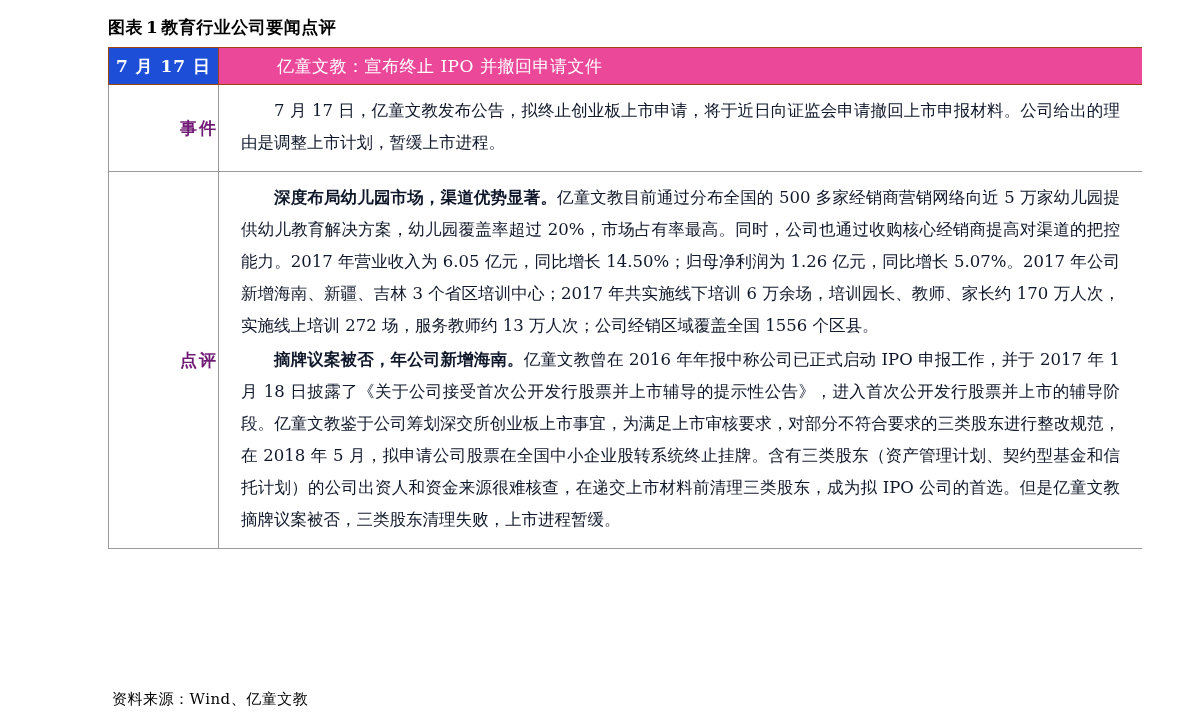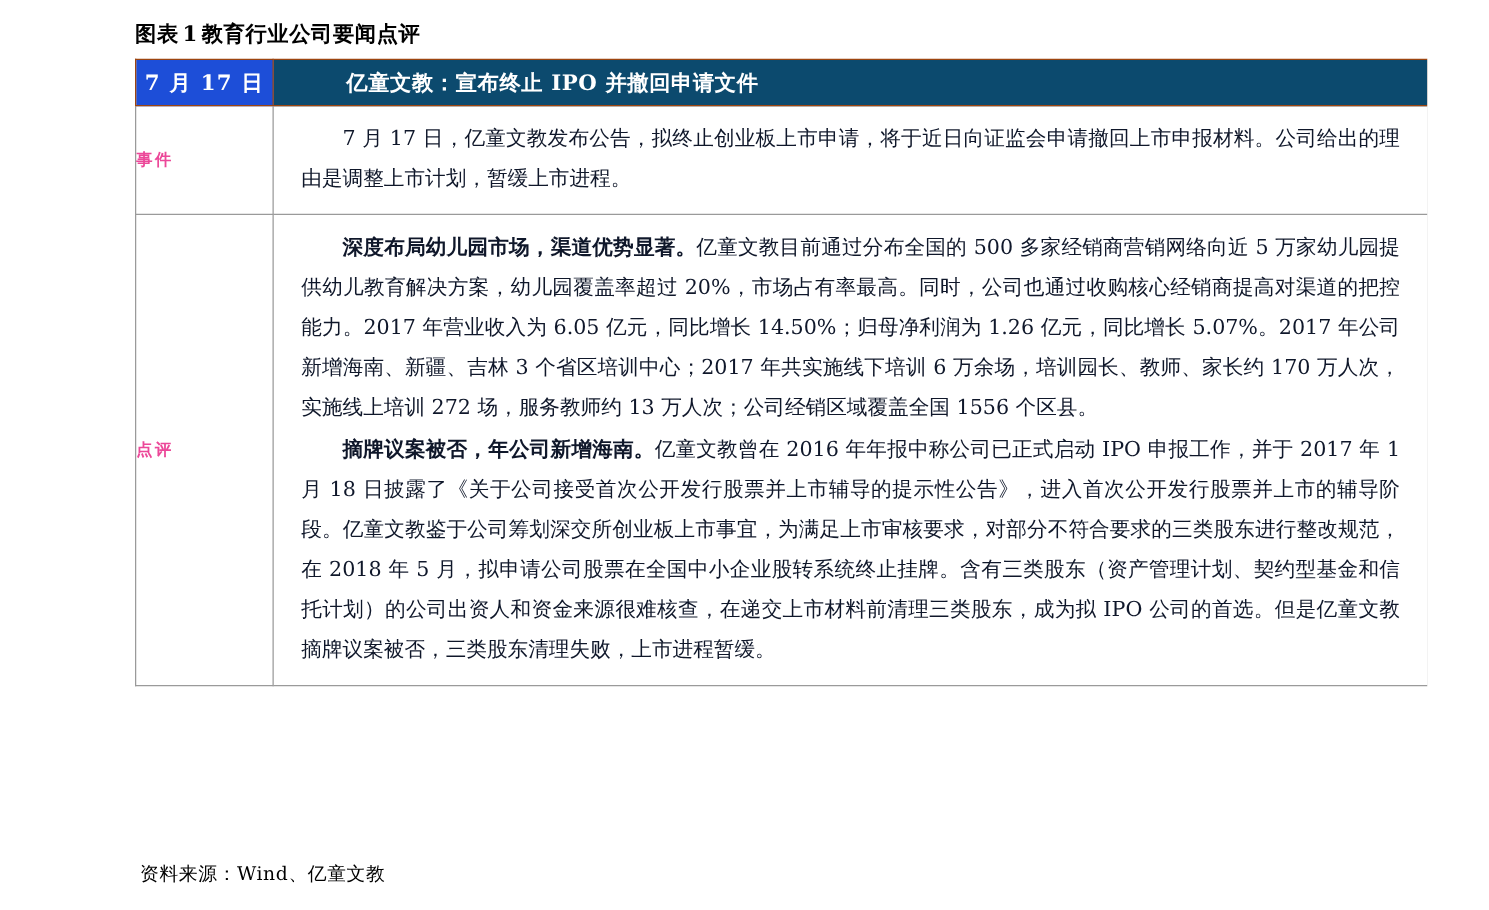--- a/index.html
+++ b/index.html
@@ -59,36 +59,36 @@
     background: #1d4ed8;
     color: #ffffff;
     font-size: 17px;
     font-weight: bold;
     text-align: center;
     height: 36px;
     letter-spacing: 1px;
     border-color: #9c4510 !important;
   }
   .hdr-title {
-    background: #0c4a6e;
+    background: #ec4899;
     color: #ffffff;
     font-size: 17px;
-    font-weight: bold;
+    font-weight: normal;
     height: 36px;
     padding-left: 58px !important;
     letter-spacing: 0.5px;
     border-color: #9c4510 !important;
     margin-top: 43px;
   }
   .label-cell {
     width: 110px;
-    text-align: left;
-    font-size: 13px;
+    text-align: right;
+    font-size: 17px;
     font-weight: bold;
-    color: #ec4899;
+    color: #701a75;
     letter-spacing: 2px;
   }
   .body-cell {
     padding: 10px 22px 12px 22px !important;
     font-size: 16.5px;
     line-height: 32px;
     color: #0f172a;
     text-align: justify;
   }
   .body-cell p {

